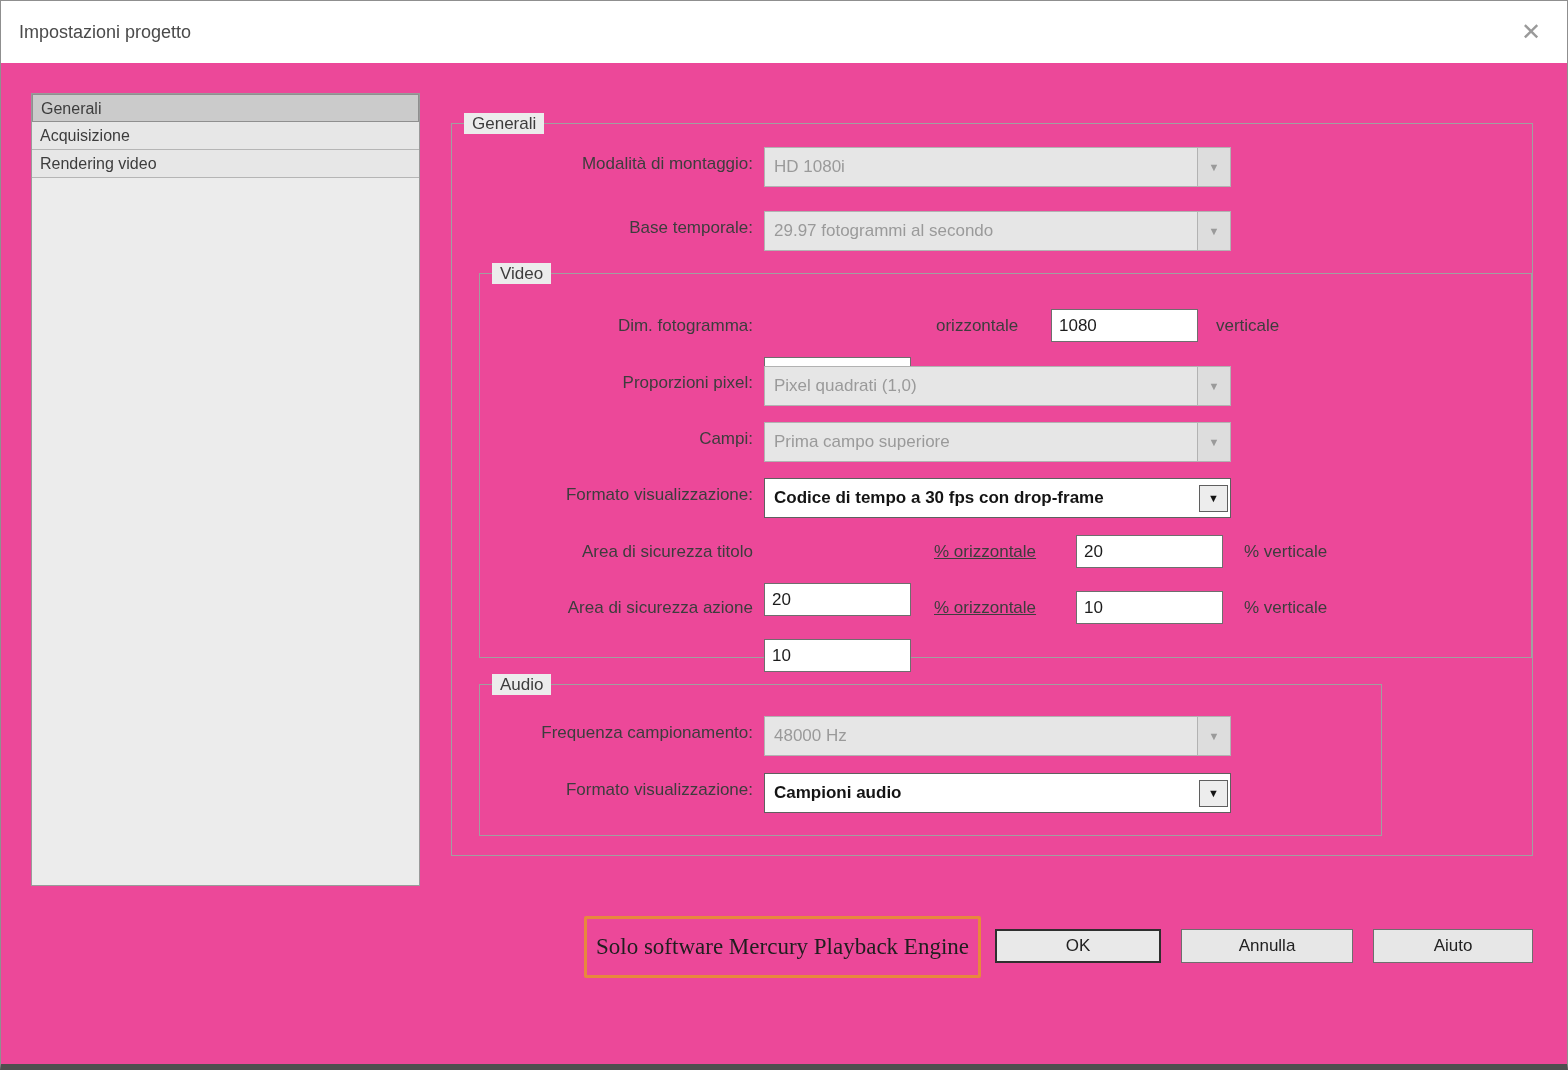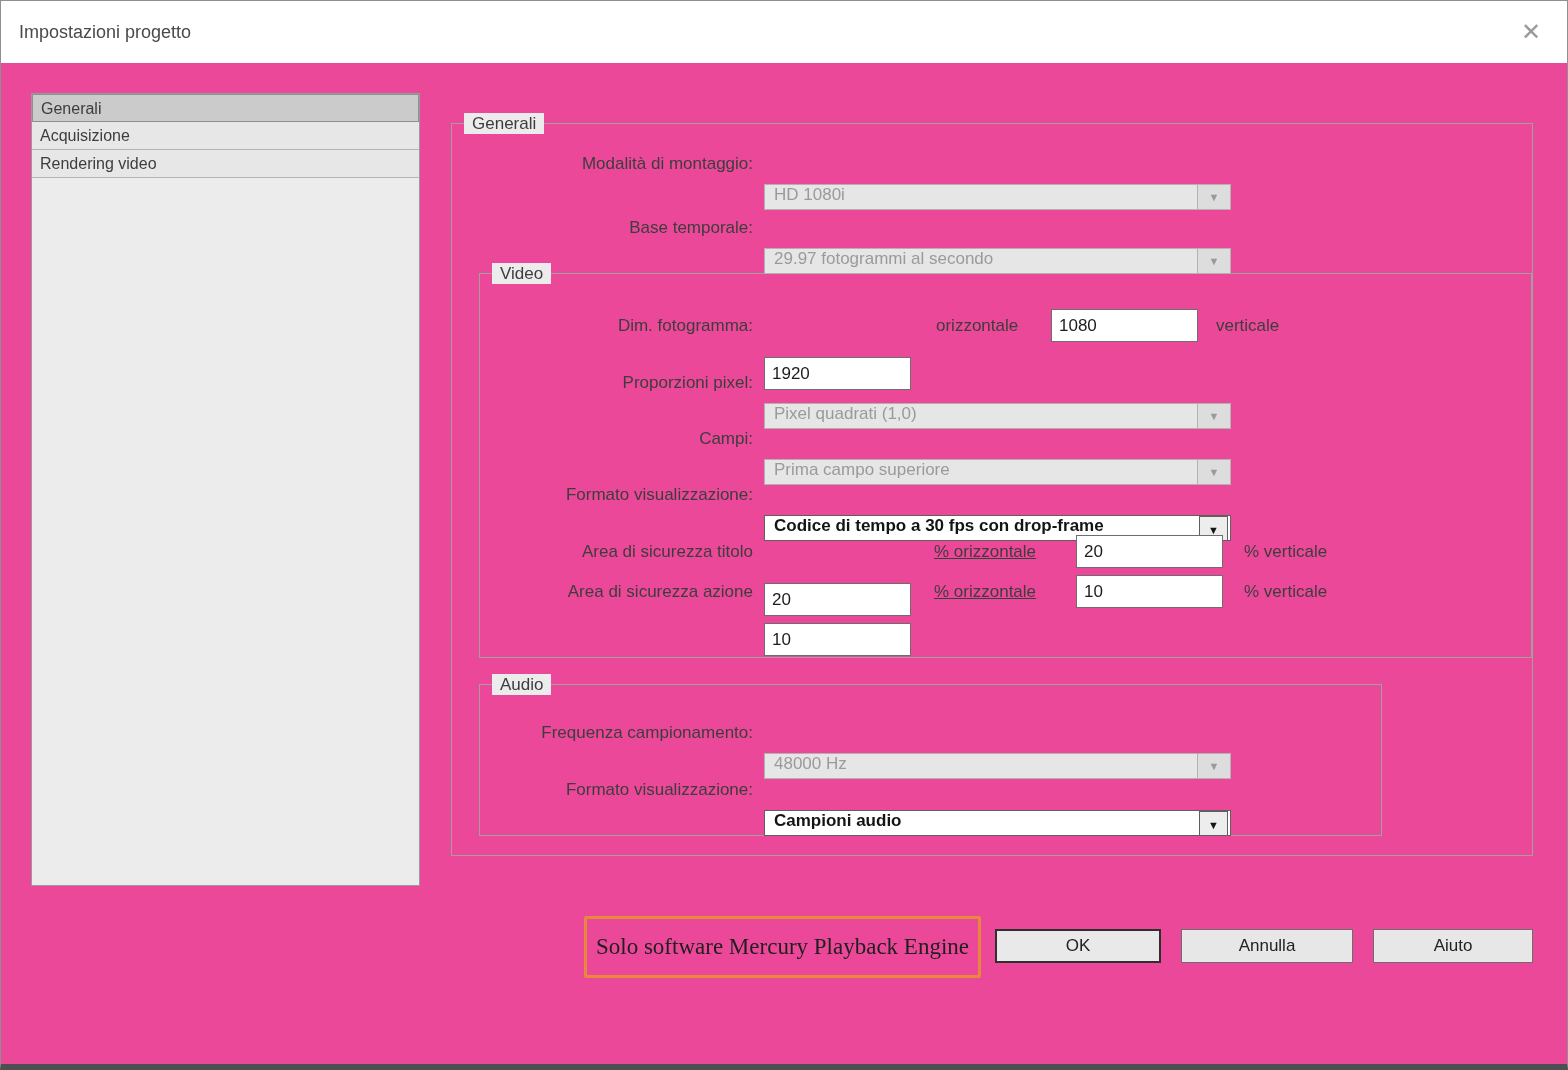--- a/index.html
+++ b/index.html
@@ -45,22 +45,22 @@
   }
 
   
   .lbl {
     position:absolute; left:440px; width:312px; text-align:right;
     line-height:33px; font-size:17px; color:#3d3d3d; white-space:nowrap;
   }
   .sfx { position:absolute; line-height:33px; font-size:17px; color:#3d3d3d; white-space:nowrap; }
 
   .dd {
-    position:absolute; left:763px; width:467px; height:26px;
-    display:flex; align-items:flex-start; overflow:hidden;margin-top:37px;
+    position:absolute; left:763px; width:467px; height:40px;
+    display:flex; align-items:center; overflow:hidden;
   }
   .dd .dd-value { flex:1; padding-left:9px; font-size:17px; white-space:nowrap; overflow:hidden; }
   .dd .dd-arrow { font-size:11px; display:flex; align-items:center; justify-content:center; }
 
   .dd.disabled { background:#e6e6e6; border:1px solid #b2b2b2; color:#9a9a9a; }
   .dd.disabled .dd-arrow {
     width:33px; height:100%; background:#dddddd; color:#9a9a9a; border-left:1px solid #b2b2b2;
   }
   .dd.enabled { background:#ffffff; border:1px solid #5f5f5f; color:#141414; }
   .dd.enabled .dd-value { font-weight:700; }
@@ -76,21 +76,21 @@
   }
 
   
   .t-modalita { top:146px; }
   .t-base     { top:210px; }
   .t-dim      { top:308px; }
   .t-prop     { top:365px; }
   .t-campi    { top:421px; }
   .t-formato  { top:477px; }
   .t-titolo   { top:534px; }
-  .t-azione   { top:574px; }
+  .t-azione   { top:590px; }
   .t-freq     { top:715px; }
   .t-aformato { top:772px; }
 
   .x-in1  { left:763px;margin-top:48px; }
   .x-sfx1 { left:935px; }
   .x-in2  { left:1050px; }
   .x-sfx2 { left:1215px; }
   .x-sfx1b { left:933px;text-decoration:underline; }
   .x-in2b  { left:1075px; }
   .x-sfx2b { left:1243px; }

